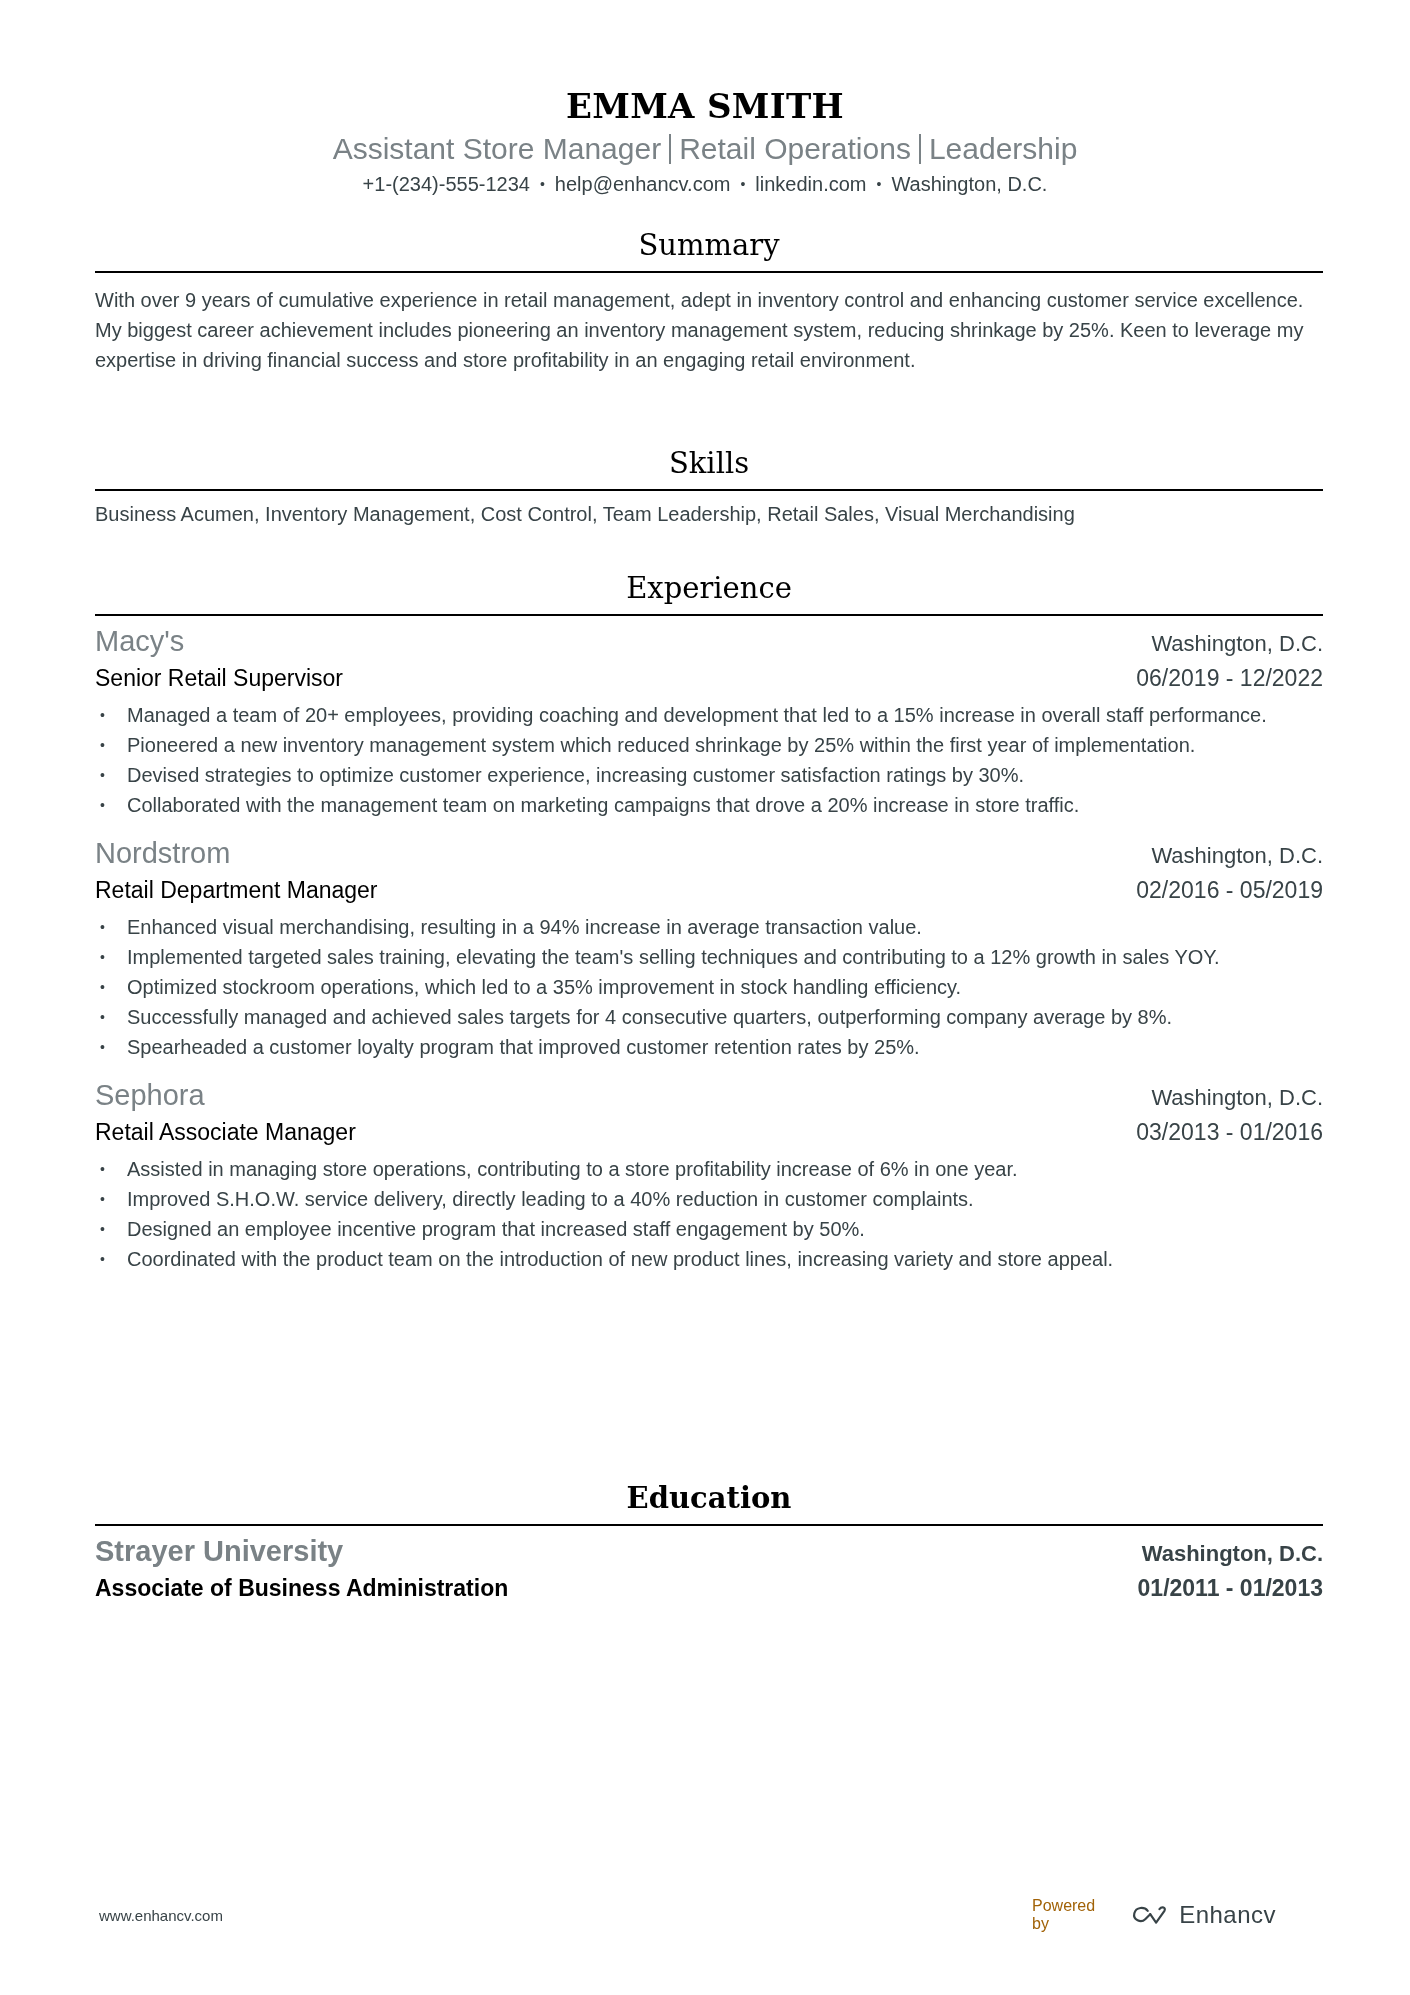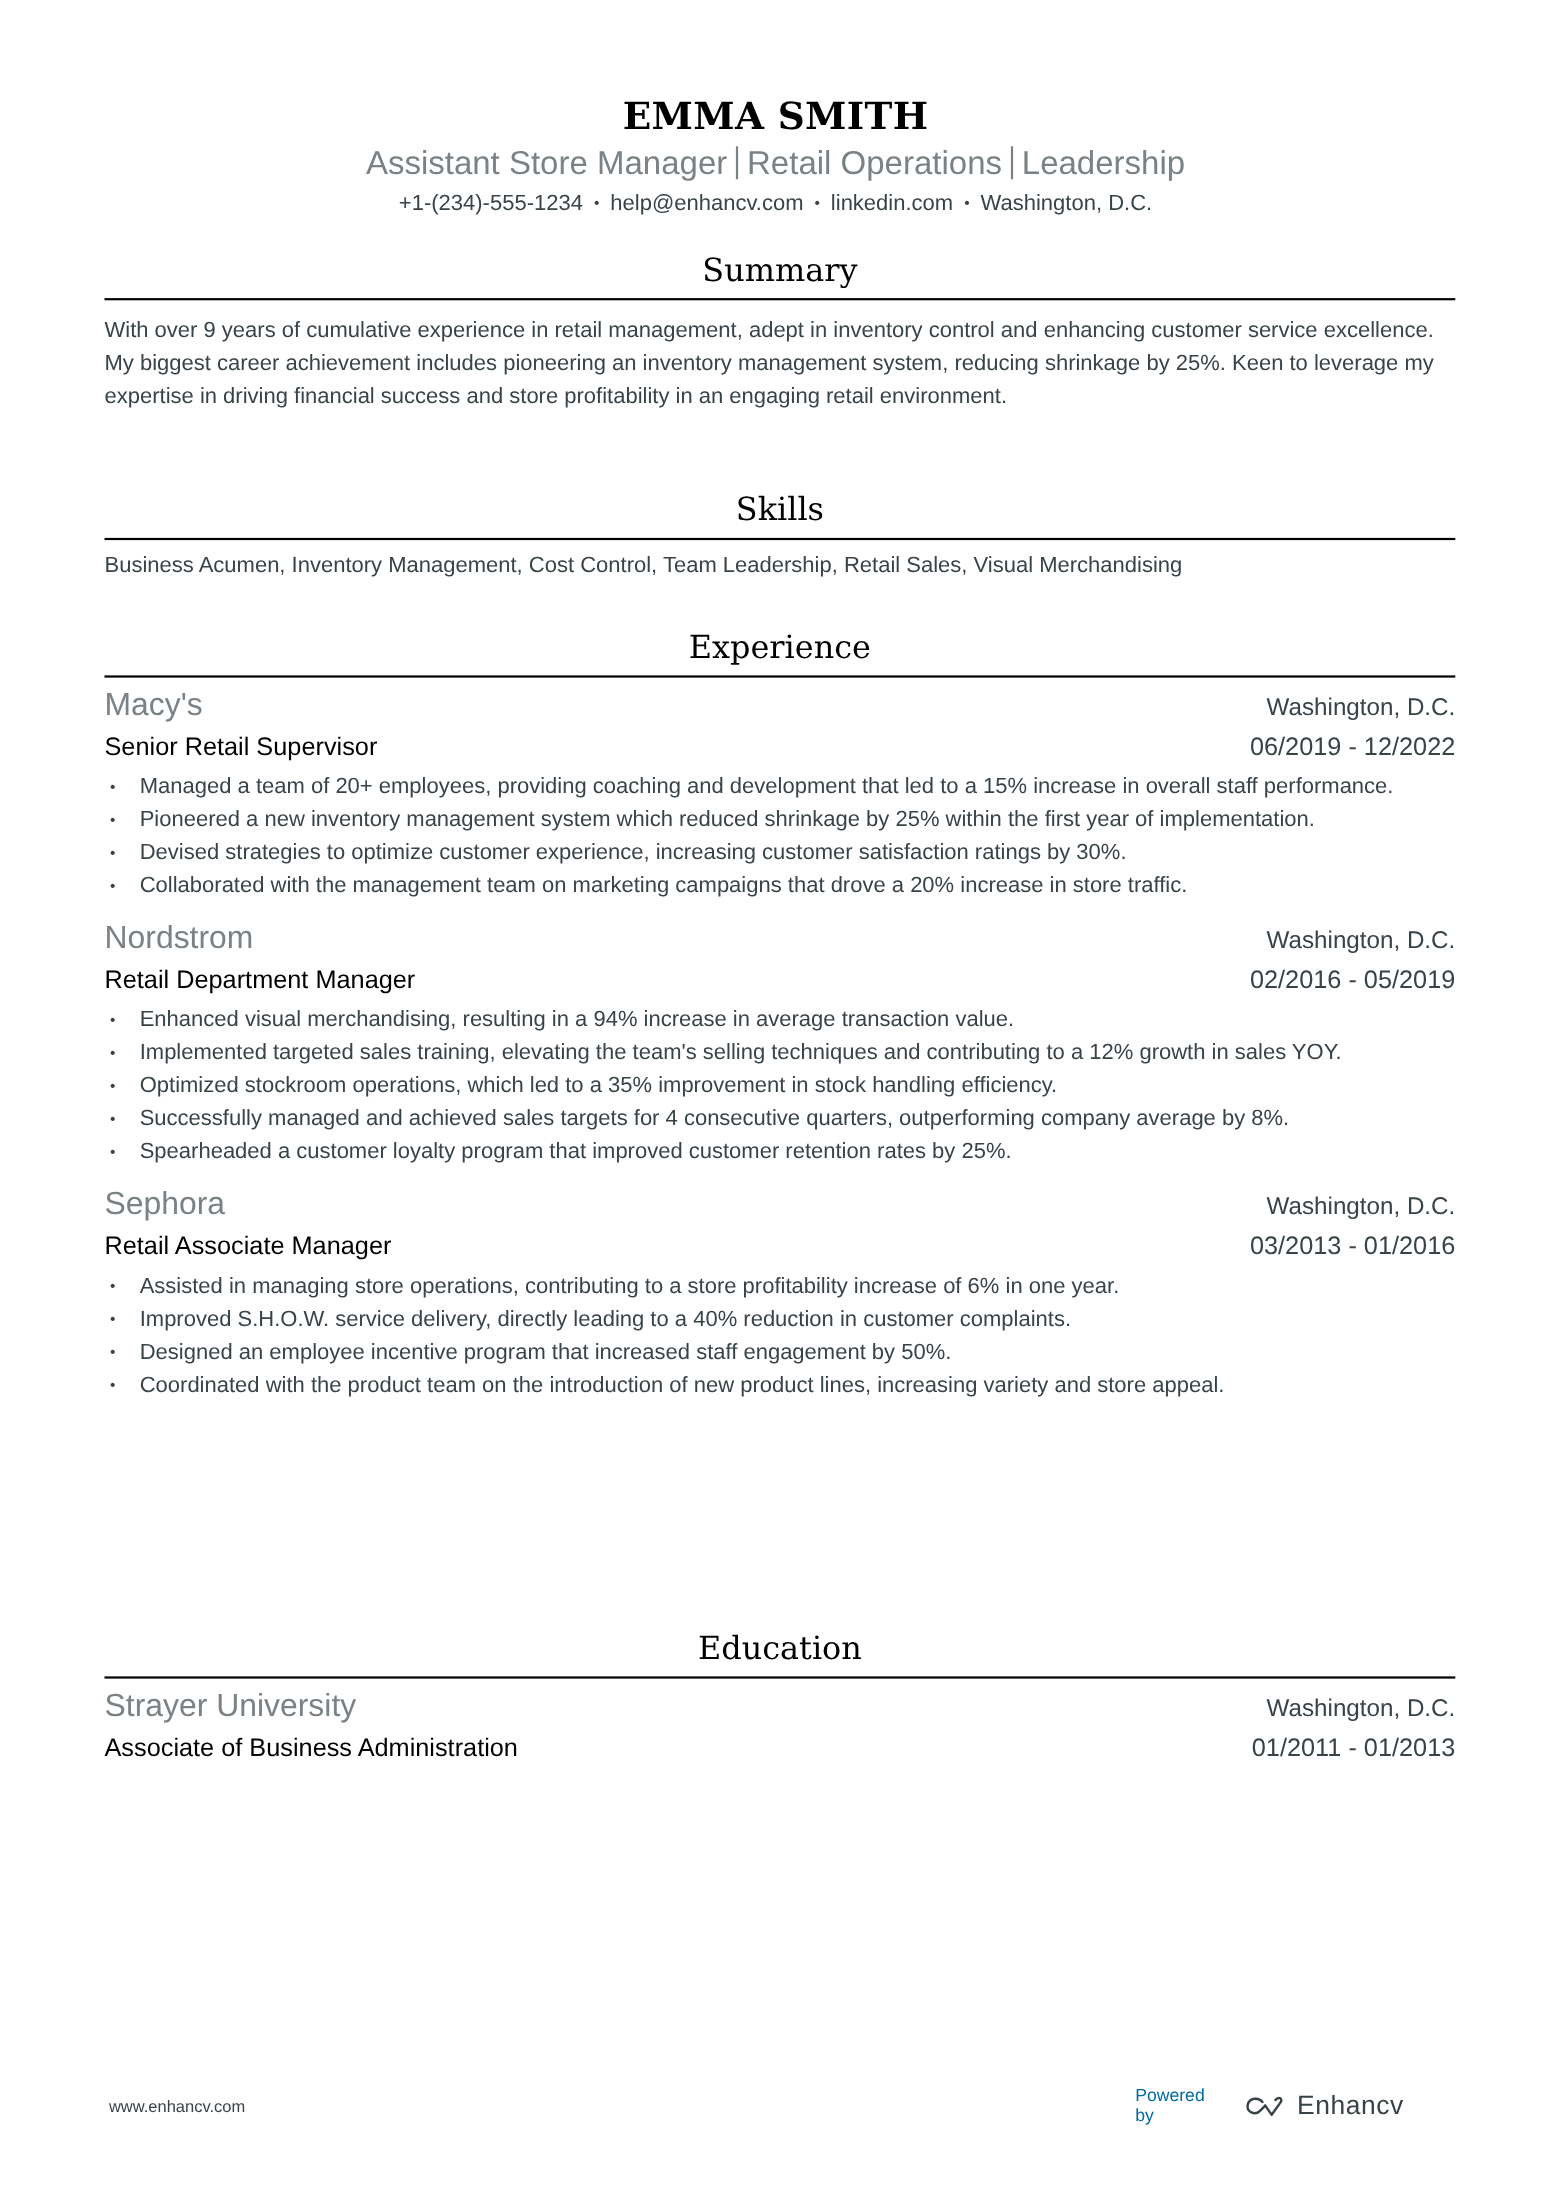--- a/index.html
+++ b/index.html
@@ -24,21 +24,21 @@
   .company { font-size: 29px; color: #7a8286; line-height: 38px; }
   .loc { font-size: 22px; color: #384347; line-height: 30px; }
   .role { font-size: 23px; color: #000; line-height: 36px; }
   .dates { font-size: 23px; color: #384347; line-height: 36px; }
   ul.bullets { list-style: none; margin-top: 4px; }
   ul.bullets li { position: relative; padding-left: 32px; font-size: 20px; color: #384347; line-height: 30px; }
   ul.bullets li::before { content: "\2022"; position: absolute; left: 5px; top: 0; font-size: 14px; color: #384347; }
 
   .footer-left { position: absolute; left: 99px; top: 1907px; font-size: 15px; color: #384347; }
   .footer-right { position: absolute; left: 1032px; top: 1897px; display: flex; align-items: center; }
-  .powered { font-size: 16px; color: #0369a1; }
+  .powered { font-size: 16px; color: #a16207; }
   .logo-icon { margin-left: 28px; width: 46px; height: 26px; }
   .brand { font-size: 24px; color: #384347; margin-left: 10px; letter-spacing: 0.5px; }
 </style>
 </head>
 <body>
 
 <div class="page">
 
   <div class="header">
     <div class="name">EMMA SMITH</div>
@@ -112,21 +112,21 @@
       </div>
       <ul class="bullets">
         <li>Assisted in managing store operations, contributing to a store profitability increase of 6% in one year.</li>
         <li>Improved S.H.O.W. service delivery, directly leading to a 40% reduction in customer complaints.</li>
         <li>Designed an employee incentive program that increased staff engagement by 50%.</li>
         <li>Coordinated with the product team on the introduction of new product lines, increasing variety and store appeal.</li>
       </ul>
     </div>
   </div>
 
-  <div class="section" style="top:1480px;">
+  <div class="section" style="top:1480px;font-weight:bold;">
     <div class="section-title">Education</div>
     <div class="rule"></div>
     <div class="entry" style="margin-top:6px;">
       <div class="row">
         <span class="company">Strayer University</span>
         <span class="loc">Washington, D.C.</span>
       </div>
       <div class="row">
         <span class="role">Associate of Business Administration</span>
         <span class="dates">01/2011 - 01/2013</span>

